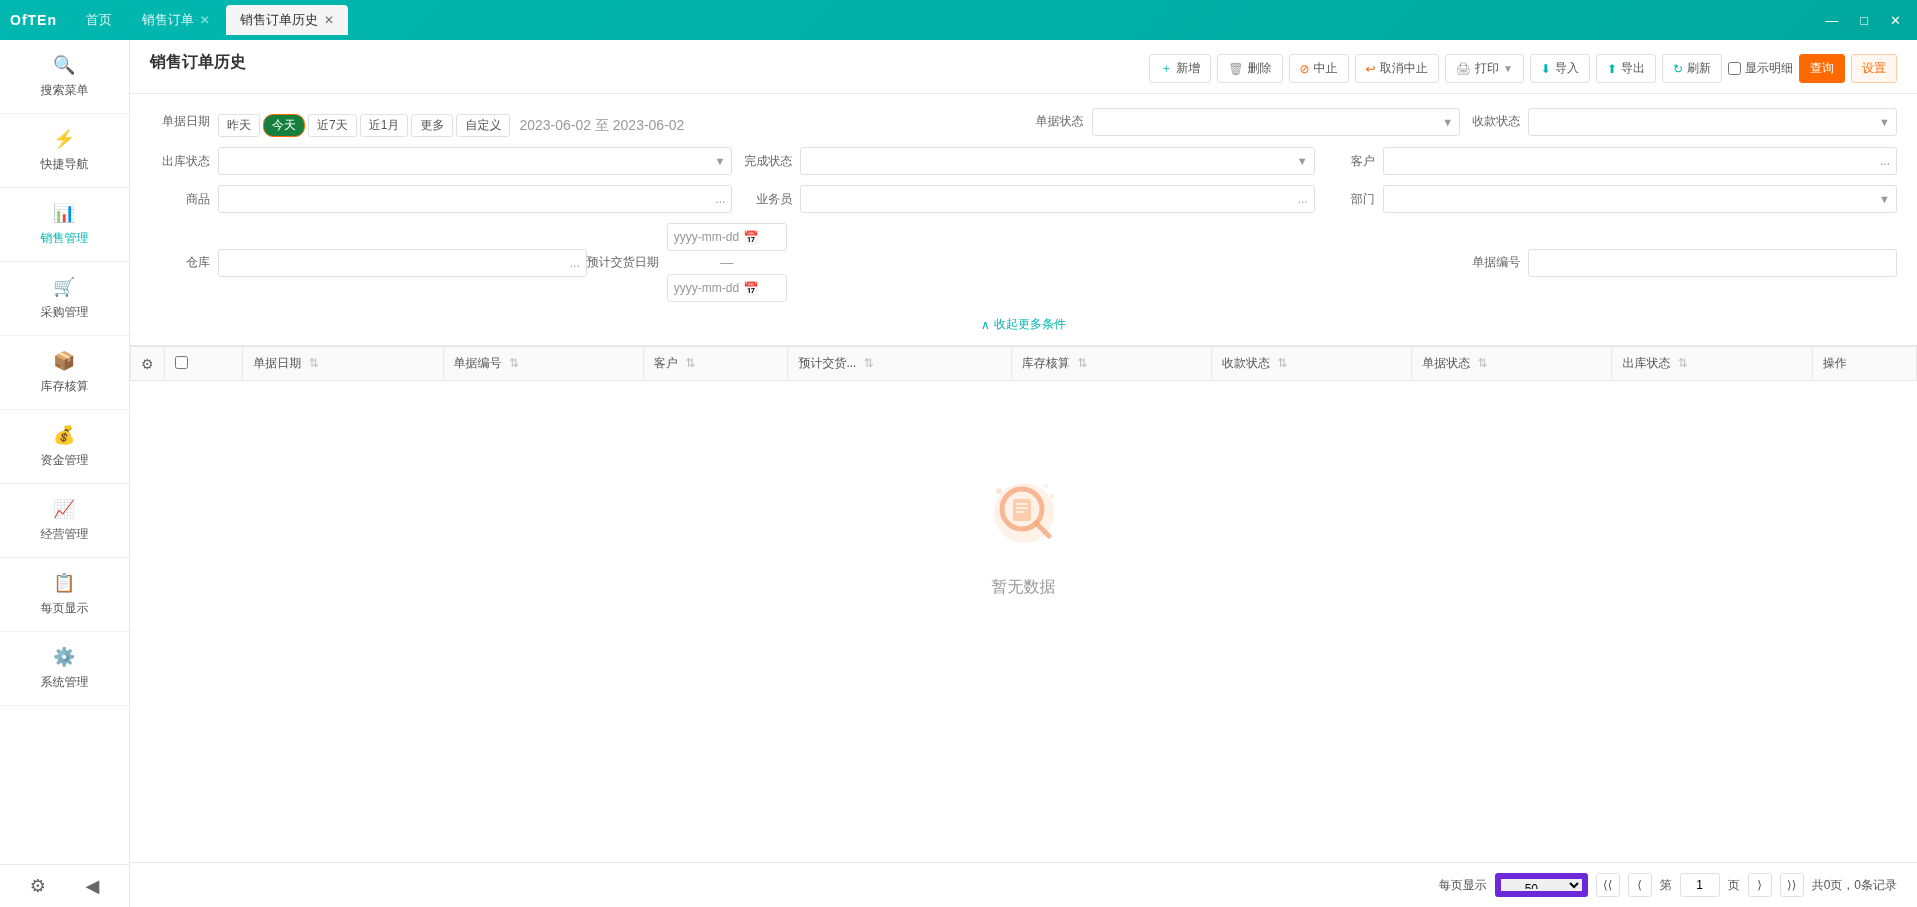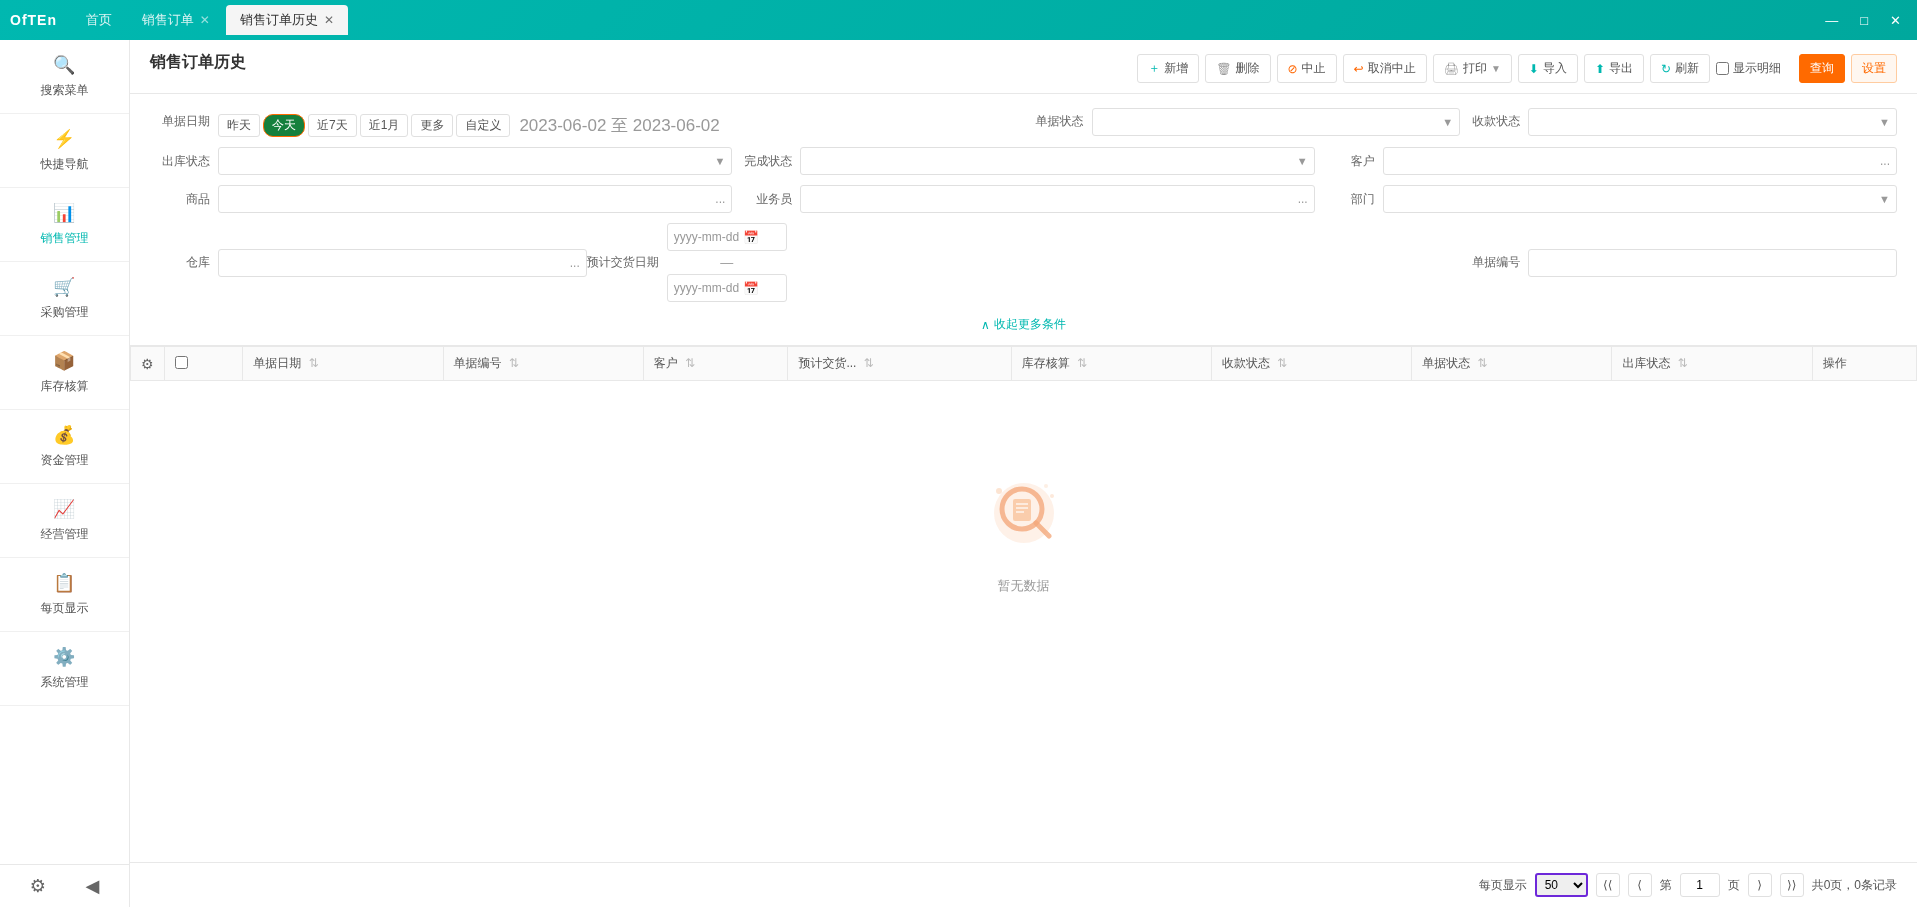--- a/index.html
+++ b/index.html
@@ -117,21 +117,21 @@
       gap: 4px;
       padding: 5px 10px;
       border: 1px solid #e0e0e0;
       background: white;
       border-radius: 3px;
       cursor: pointer;
       font-size: 12px;
       color: #555;
       white-space: nowrap;
     }
-    .toolbar-btn.orange { background: #ff6a00; color: white; border-color: #ff6a00; margin-left: 12px; }
+    .toolbar-btn.orange { background: #ff6a00; color: white; border-color: #ff6a00; }
     .toolbar-checkbox { display: flex; align-items: center; gap: 4px; font-size: 12px; color: #555; }
 
     
     .filter-area {
       background: white;
       padding: 12px 20px;
       border-bottom: 1px solid #e8e8e8;
     }
     .filter-row {
       display: flex;
@@ -171,21 +171,21 @@
       padding: 2px 8px;
       border: 1px solid #e0e0e0;
       background: white;
       border-radius: 3px;
       cursor: pointer;
       font-size: 12px;
       color: #555;
     }
     .date-btn.active { background: #15803d; color: white; border-color: #ff6a00; border-radius: 10px; }
     .date-range {
-      font-size: 17px;
+      font-size: 14px;
       color: #999;
       margin-left: 6px;
     }
     .select-control {
       flex: 1;
       height: 28px;
       border: 1px solid #e0e0e0;
       border-radius: 3px;
       padding: 0 6px;
       font-size: 12px;
@@ -276,21 +276,21 @@
     .checkbox-cell { width: 30px; text-align: center; }
 
     
     .empty-state {
       display: flex;
       flex-direction: column;
       align-items: center;
       justify-content: center;
       padding: 80px 0;
       color: #999;
-      font-size: 13px;
+      font-size: 16px;
     }
     .empty-icon {
       width: 100px;
       height: 100px;
       margin-bottom: 16px;
     }
 
     
     .pagination {
       display: flex;
@@ -298,23 +298,23 @@
       justify-content: flex-end;
       padding: 10px 20px;
       background: white;
       border-top: 1px solid #e8e8e8;
       gap: 8px;
       font-size: 12px;
       color: #555;
       flex-shrink: 0;
     }
     .page-size-select {
-      border: 2px solid #6d28d9;
-      border-radius: 3px;
-      padding: 2px 4px;
+      border: 6px solid #6d28d9;
+      border-radius: 3px;
+      padding: 2px 20px;
       font-size: 12px;
       height: 24px;
     }
     .page-nav-btn {
       width: 24px;
       height: 24px;
       border: 1px solid #e0e0e0;
       background: white;
       border-radius: 3px;
       cursor: pointer;

